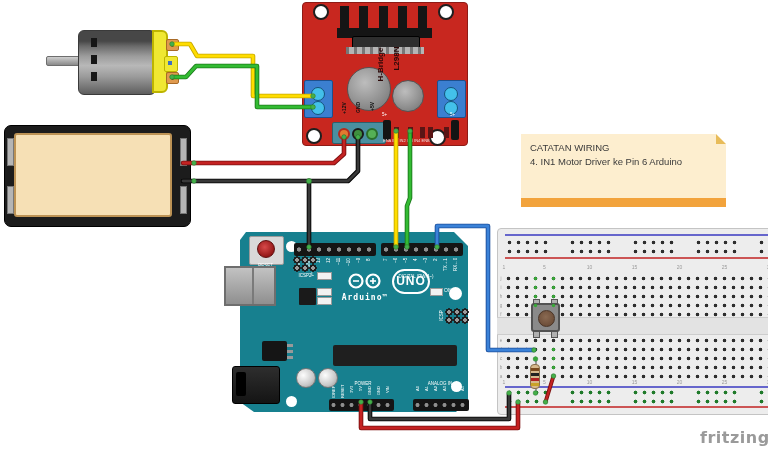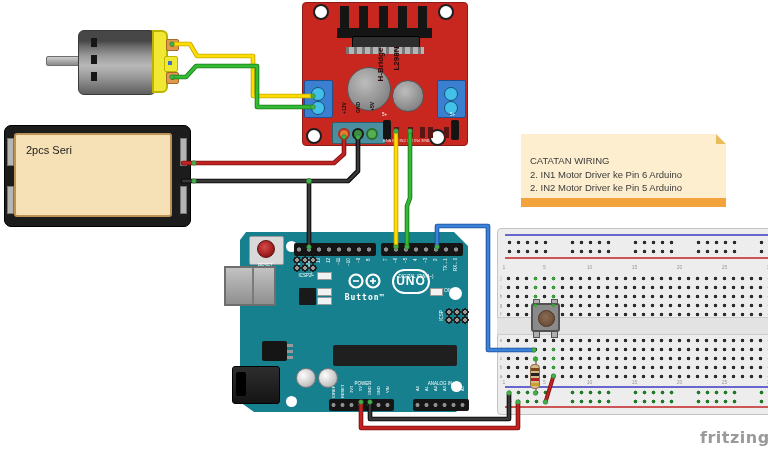--- a/index.html
+++ b/index.html
@@ -57,21 +57,20 @@
     <div class="abs" style="left:166px;top:72px;width:11px;height:10px;background:radial-gradient(circle 1.6px at 50% 50%, #7a4a14 0 1.6px, #e09a4f 2px);border:1px solid #a86a28;border-radius:2px;"></div>
   </div>
 
   <div>
     <div class="abs" style="left:4px;top:125px;width:185px;height:100px;background:#1c1c1c;border:1px solid #000;border-radius:7px;"></div>
     <div class="abs" style="left:7px;top:138px;width:5px;height:26px;background:#b5b5b5;border:1px solid #777;"></div>
     <div class="abs" style="left:7px;top:186px;width:5px;height:26px;background:#b5b5b5;border:1px solid #777;"></div>
     <div class="abs" style="left:180px;top:138px;width:5px;height:26px;background:#b5b5b5;border:1px solid #777;"></div>
     <div class="abs" style="left:180px;top:186px;width:5px;height:26px;background:#b5b5b5;border:1px solid #777;"></div>
     <div class="abs" style="left:14px;top:133px;width:158px;height:84px;background:#f6e0b5;border:2px solid #bd9355;border-radius:3px;box-sizing:border-box;padding:8px 0 0 10px;color:#222;font-size:11px;line-height:15px;">
-      <div>2pcs Seri</div>
     </div>
   </div>
 
   <div>
     <div class="abs" style="left:302px;top:2px;width:164px;height:142px;background:#c8271f;border:1px solid #8e1b16;border-radius:4px;"></div>
     <div class="hole" style="left:313px;top:4px;width:12px;height:12px;border:2px solid #1f1f1f;"></div>
     <div class="hole" style="left:438px;top:4px;width:12px;height:12px;border:2px solid #1f1f1f;"></div>
     <div class="hole" style="left:306px;top:128px;width:12px;height:12px;border:2px solid #1f1f1f;"></div>
     <div class="hole" style="left:429px;top:129px;width:13px;height:13px;border:2px solid #1f1f1f;"></div>
 
@@ -110,25 +109,24 @@
     <div class="abs" style="left:394px;top:127px;width:5px;height:11px;background:#5a1515;"></div>
     <div class="abs" style="left:408px;top:127px;width:5px;height:11px;background:#5a1515;"></div>
     <div class="abs" style="left:420px;top:127px;width:5px;height:11px;background:#5a1515;"></div>
     <div class="abs" style="left:428px;top:127px;width:5px;height:11px;background:#5a1515;"></div>
     <div class="abs" style="left:444px;top:127px;width:5px;height:11px;background:#5a1515;"></div>
     <span class="abs" style="left:383px;top:138px;width:80px;font-size:4px;color:#f0dede;letter-spacing:0;">ENA IN1 IN2 IN3 IN4 ENB</span>
   </div>
 
   <div class="abs" style="left:521px;top:134px;width:205px;height:73px;background:#fdeecf;overflow:hidden;">
     <div class="abs" style="right:0;top:0;width:0;height:0;border-style:solid;border-width:0 10px 10px 0;border-color:#fff #fff #e8bc5a #e8bc5a;"></div>
-    <div style="padding:20px 0 0 9px;color:#3a3a3a;font-size:9.5px;line-height:13.5px;">
+    <div style="padding:7px 0 0 9px;color:#3a3a3a;font-size:9.5px;line-height:13.5px;">
       <div>CATATAN WIRING</div>
       <div>
-          <div>2. IN1 Motor Driver ke Pin 6 Arduino</div>
-          <div>2. IN2 Motor Driver ke Pin 5 Arduino</div>
+          <div>4. IN1 Motor Driver ke Pin 6 Arduino</div>
         </div>
     </div>
     <div class="abs" style="left:0;bottom:0;width:100%;height:9px;background:#f2a33c;"></div>
   </div>
 
   <div>
     <div class="abs" style="left:240px;top:232px;width:228px;height:180px;background:#17808f;
                 clip-path:polygon(6px 0,214px 0,228px 14px,228px 168px,216px 180px,14px 180px,0 170px,0 8px);"></div>
 
     <div class="hole" style="left:286px;top:241px;width:11px;height:11px;"></div>
@@ -169,21 +167,21 @@
 
     <span class="abs" style="left:304px;top:271px;width:10px;text-align:right;font-size:5px;color:#fff;">L</span>
     <div class="abs" style="left:317px;top:272px;width:13px;height:6px;background:#f2f2f2;border:1px solid #9a9a9a;"></div>
     <span class="abs" style="left:304px;top:287px;width:10px;text-align:right;font-size:5px;color:#fff;">TX</span>
     <div class="abs" style="left:317px;top:288px;width:13px;height:6px;background:#f2f2f2;border:1px solid #9a9a9a;"></div>
     <span class="abs" style="left:304px;top:296px;width:10px;text-align:right;font-size:5px;color:#fff;">RX</span>
     <div class="abs" style="left:317px;top:297px;width:13px;height:6px;background:#f2f2f2;border:1px solid #9a9a9a;"></div>
 
     <div class="abs" style="left:299px;top:288px;width:17px;height:17px;background:#1a1a1a;border-radius:1px;"></div>
 
-    <div class="abs" style="left:338px;top:293px;width:54px;text-align:center;font-size:8px;font-weight:bold;letter-spacing:1px;color:#fff;font-family:'DejaVu Sans Mono',monospace;">Button™</div>
+    <div class="abs" style="left:338px;top:293px;width:54px;text-align:center;font-size:8px;font-weight:bold;letter-spacing:1px;color:#fff;font-family:'DejaVu Sans Mono',monospace;">Arduino™</div>
     <div class="abs" style="left:392px;top:269px;width:38px;height:25px;border:2px solid #fff;border-radius:14px;box-sizing:border-box;text-align:center;">
       <span style="font-size:12px;font-weight:bold;letter-spacing:1px;color:#fff;line-height:21px;">UNO</span>
     </div>
 
     <div class="abs" style="left:430px;top:288px;width:11px;height:6px;background:#f2f2f2;border:1px solid #9a9a9a;"></div>
     <span class="abs" style="left:444px;top:287px;font-size:5px;color:#fff;">ON</span>
 
     <div class="pins6" style="left:445px;top:308px;width:24px;height:16px;"></div>
     <span class="rot" style="left:426px;top:313px;width:30px;font-size:4.5px;color:#fff;">ICSP</span>
 

